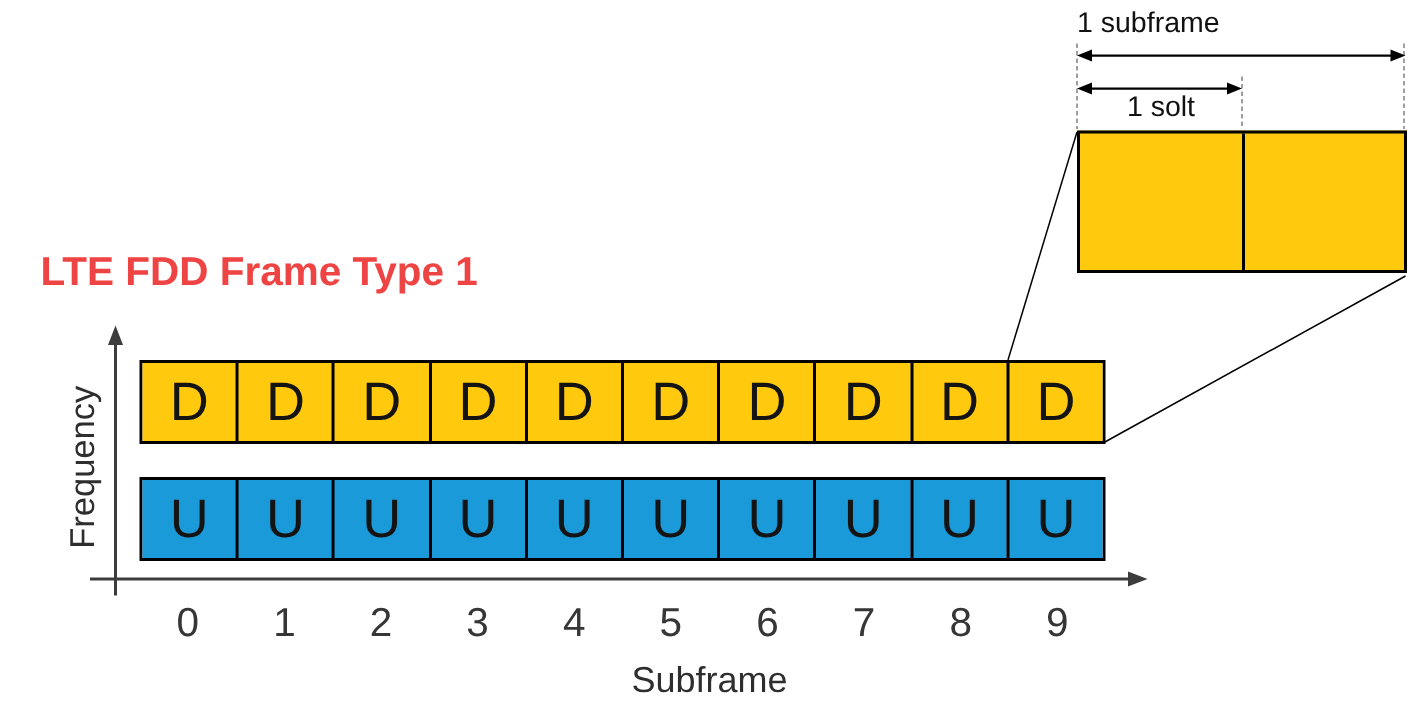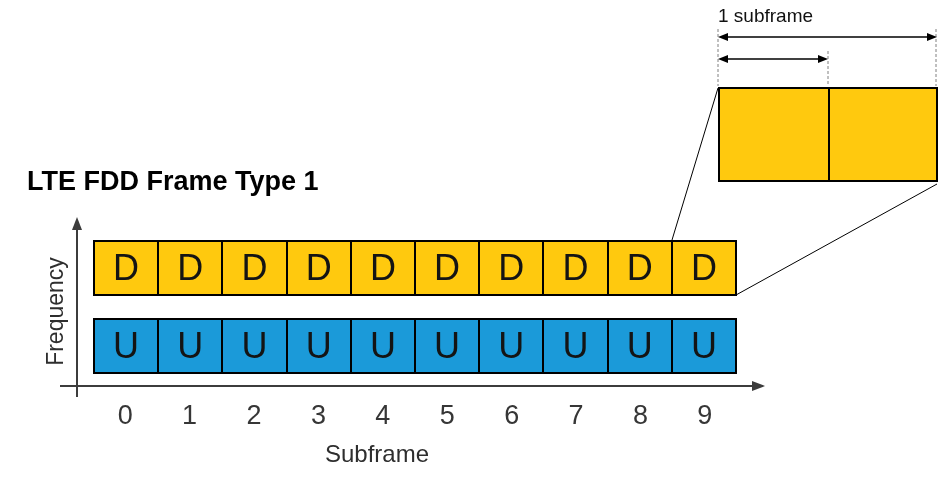--- a/index.html
+++ b/index.html
@@ -3,21 +3,21 @@
 <meta charset="utf-8">
 <style>
   html,body{margin:0;padding:0;background:#fff;}
   .canvas{
     position:relative;width:947px;height:478px;background:#ffffff;overflow:hidden;
     font-family:"Liberation Sans","DejaVu Sans",sans-serif;color:#1a1a1a;
   }
   .overlay-svg{position:absolute;left:0;top:0;width:947px;height:478px;}
   .page-title{
     position:absolute;left:27px;top:166px;font-size:27px;font-weight:bold;
-    letter-spacing:0px;color:#000000;white-space:nowrap;
+    letter-spacing:0px;color:#ef4444;white-space:nowrap;
   }
   .freq-label{
     position:absolute;left:-10px;top:298px;width:130px;text-align:center;
     transform:rotate(-90deg);transform-origin:center;
     font-size:23px;color:#2e2e2e;white-space:nowrap;
   }
   .frame-row{
     position:absolute;left:93px;width:644px;height:56px;
     display:flex;box-sizing:border-box;border:2px solid var(--box_border,#000);
   }
@@ -28,21 +28,21 @@
     font-size:36px;color:#141414;box-sizing:border-box;
   }
   .cell + .cell{border-left:2px solid var(--box_border,#000);}
   .d-cell{background:var(--downlink,#FFC90E);}
   .u-cell{background:var(--uplink,#1B9AD9);}
   .ticks{
     position:absolute;left:93px;top:400px;width:644px;display:flex;
   }
   .tick{flex:1;text-align:center;font-size:27px;color:#363636;}
   .x-axis-label{
-    position:absolute;left:325px;top:440px;width:200px;text-align:left;
+    position:absolute;left:325px;top:440px;width:200px;text-align:right;
     font-size:24px;color:#2e2e2e;
   }
   .inset-label-subframe{
     position:absolute;left:718px;top:5px;width:220px;text-align:left;
     font-size:19px;color:#111;
   }
   .inset-label-slot{
     position:absolute;left:718px;top:61px;width:112px;text-align:center;
     font-size:19px;color:#111;
   }
@@ -124,17 +124,18 @@
     <span class="tick">5</span>
     <span class="tick">6</span>
     <span class="tick">7</span>
     <span class="tick">8</span>
     <span class="tick">9</span>
   </div>
 
   <div class="x-axis-label">Subframe</div>
 
   <div class="inset-label-subframe">1 subframe</div>
+  <div class="inset-label-slot">1 solt</div>
   <div class="inset-box">
     <div class="inset-divider"></div>
   </div>
 
 </div>
 
 </body></html>

